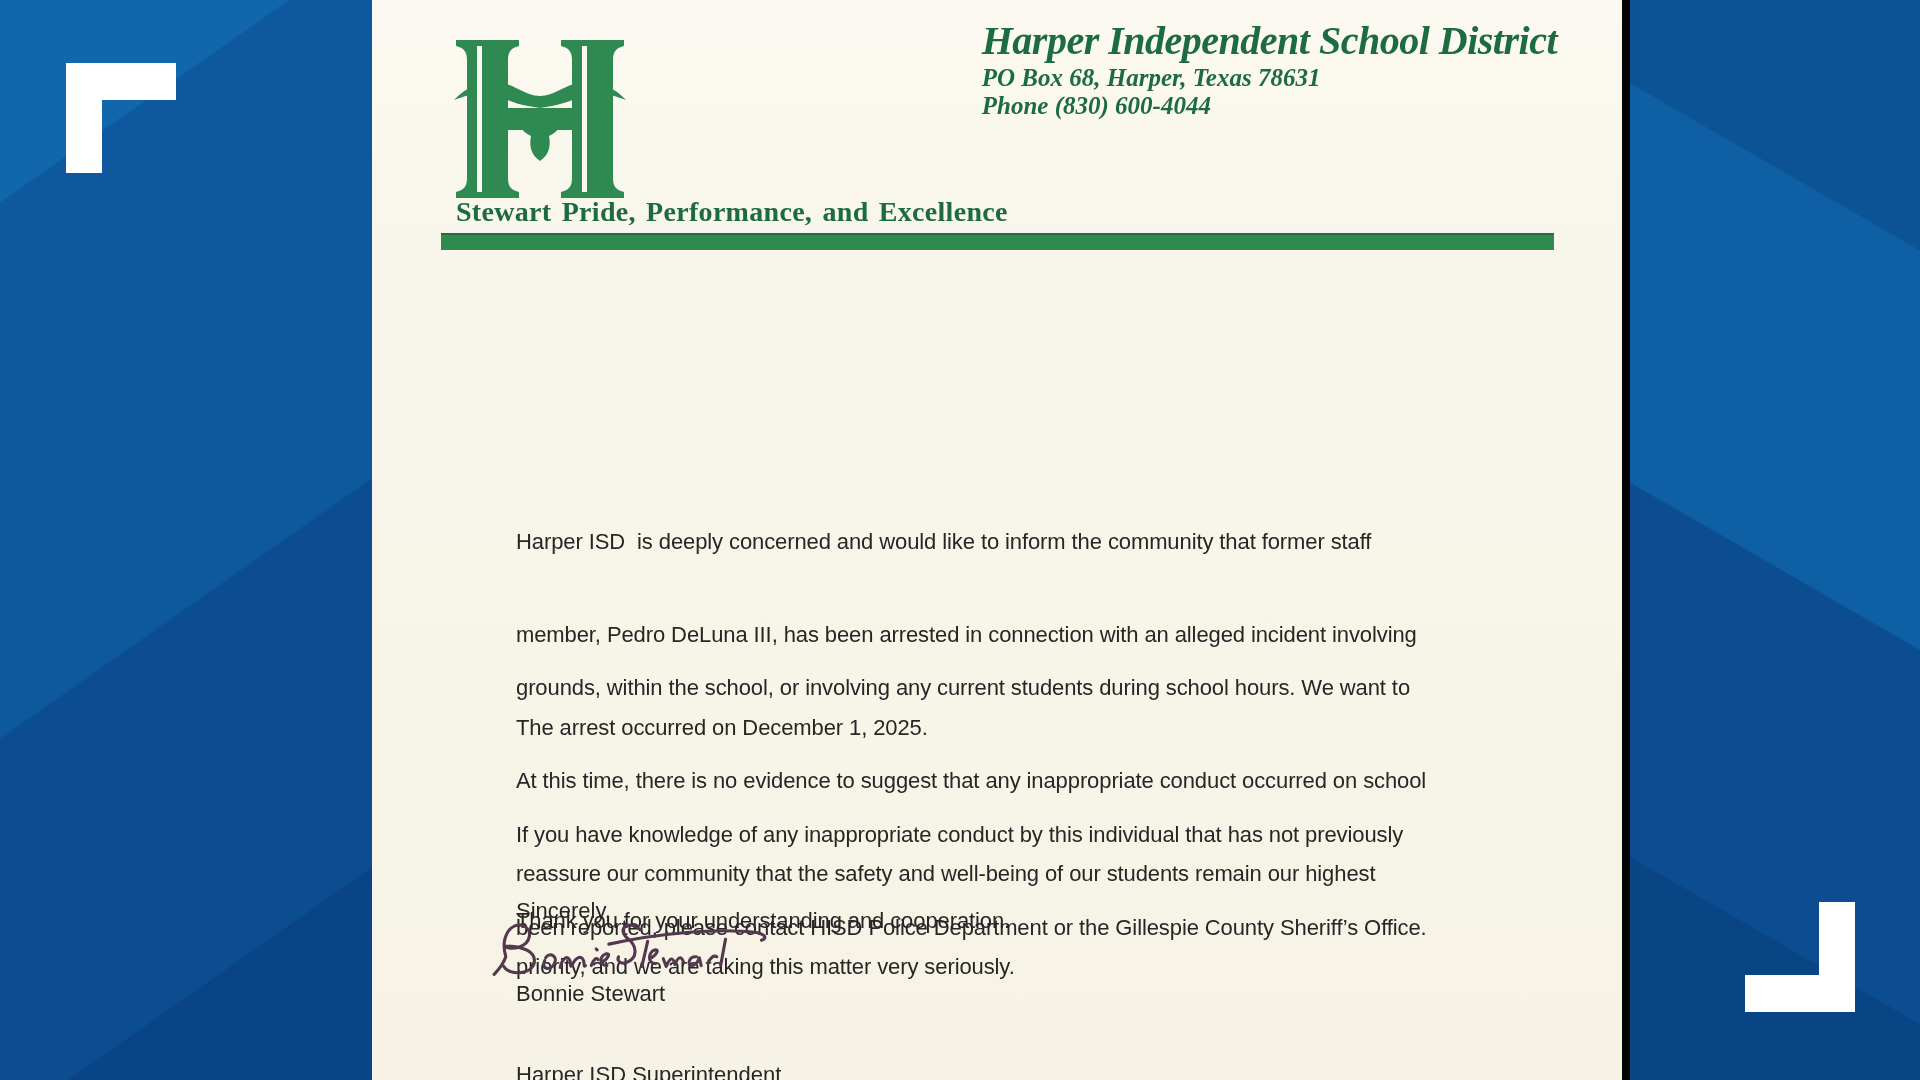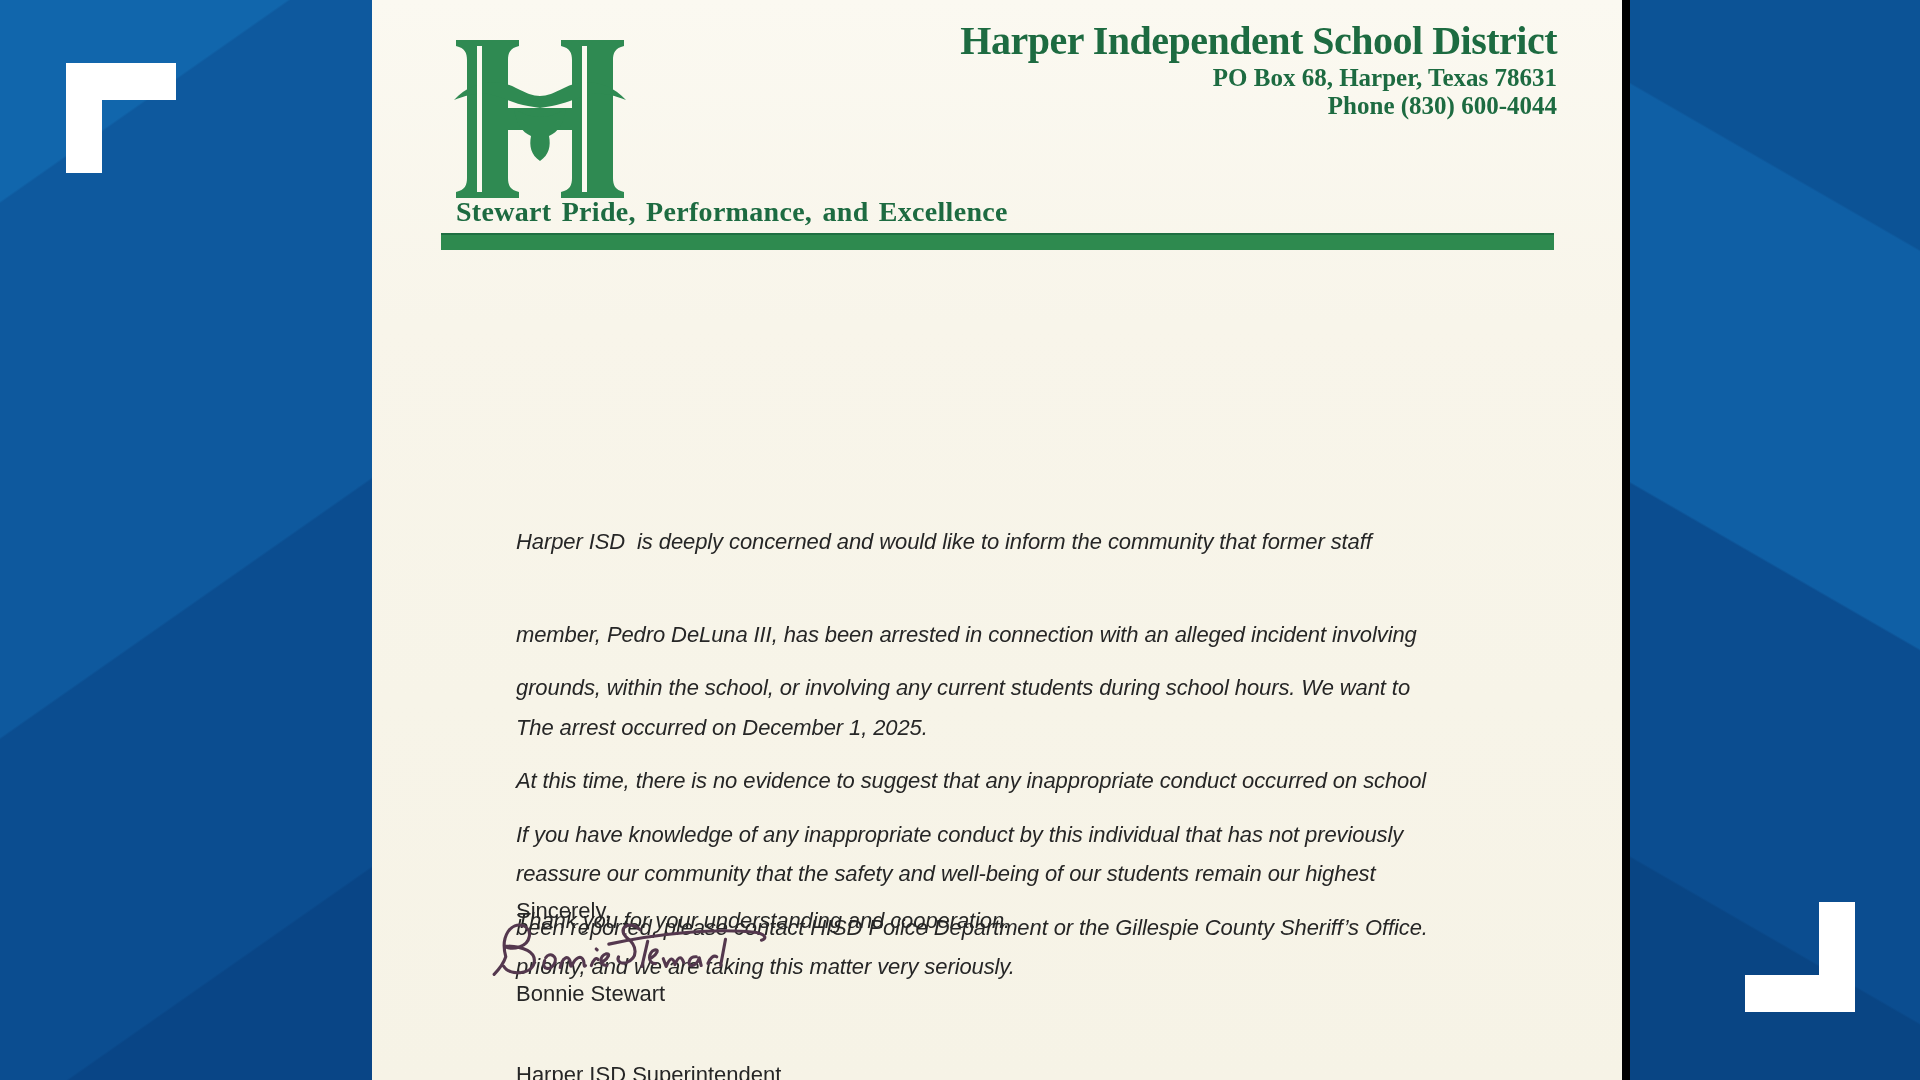--- a/index.html
+++ b/index.html
@@ -32,33 +32,33 @@
   .bracket.tl .v{left:0;top:0;width:36px;height:110px;}
   .bracket.br{left:1745px;top:902px;width:110px;height:110px;}
   .bracket.br .h{left:0;bottom:0;width:110px;height:37px;}
   .bracket.br .v{right:0;top:0;width:36px;height:110px;}
   
   .paper{
     position:absolute;left:372px;top:0;width:1250px;height:1080px;
     background:linear-gradient(180deg,#fbf9f1 0%,#f8f5ea 30%,#f6f3e6 100%);
   }
   .logo{position:absolute;left:80px;top:34px;width:176px;height:170px;}
-  .masthead{position:absolute;right:65px;top:18px;text-align:right;
-    font-family:"Liberation Serif",serif;font-weight:bold;color:#1d6b41;}
+  .masthead{position:absolute;right:65px;top:18px;text-align:left;
+    font-family:"Liberation Serif",serif;font-weight:bold;color:#1d6b41;font-style:italic;}
   .district{font-size:40px;line-height:46px;letter-spacing:-0.5px;}
   .addr{font-size:25px;line-height:28px;}
   .tagline{
     position:absolute;left:84px;top:196px;
     font-family:"Liberation Serif",serif;font-weight:bold;
     font-size:28px;color:#1d6b41;word-spacing:3px;letter-spacing:0.3px;
   }
   .bar{position:absolute;left:69px;top:233px;width:1113px;height:15px;
     background:#2e8a4f;border-top:2px solid #1f6f42;}
   .para{position:absolute;left:144px;width:980px;color:#262626;
-    font-size:22px;line-height:31px;white-space:pre-wrap;letter-spacing:-0.1px;font-style:italic;}
+    font-size:22px;line-height:31px;white-space:pre-wrap;letter-spacing:-0.1px;}
   .p1{top:464px;} .p2{top:610px;} .p3{top:757px;} .p4{top:843px;}
   .closing-sincerely{position:absolute;left:144px;top:895px;color:#262626;
     font-size:22px;line-height:31px;}
   .signature{position:absolute;left:118px;top:914px;width:296px;height:70px;}
   .closing-name{position:absolute;left:144px;top:978px;color:#262626;
     font-size:22px;line-height:31px;}
   .closing-title{position:absolute;left:144px;top:1015px;color:#262626;
     font-size:22px;line-height:31px;margin-top:44px;}
 </style>
 </head>

